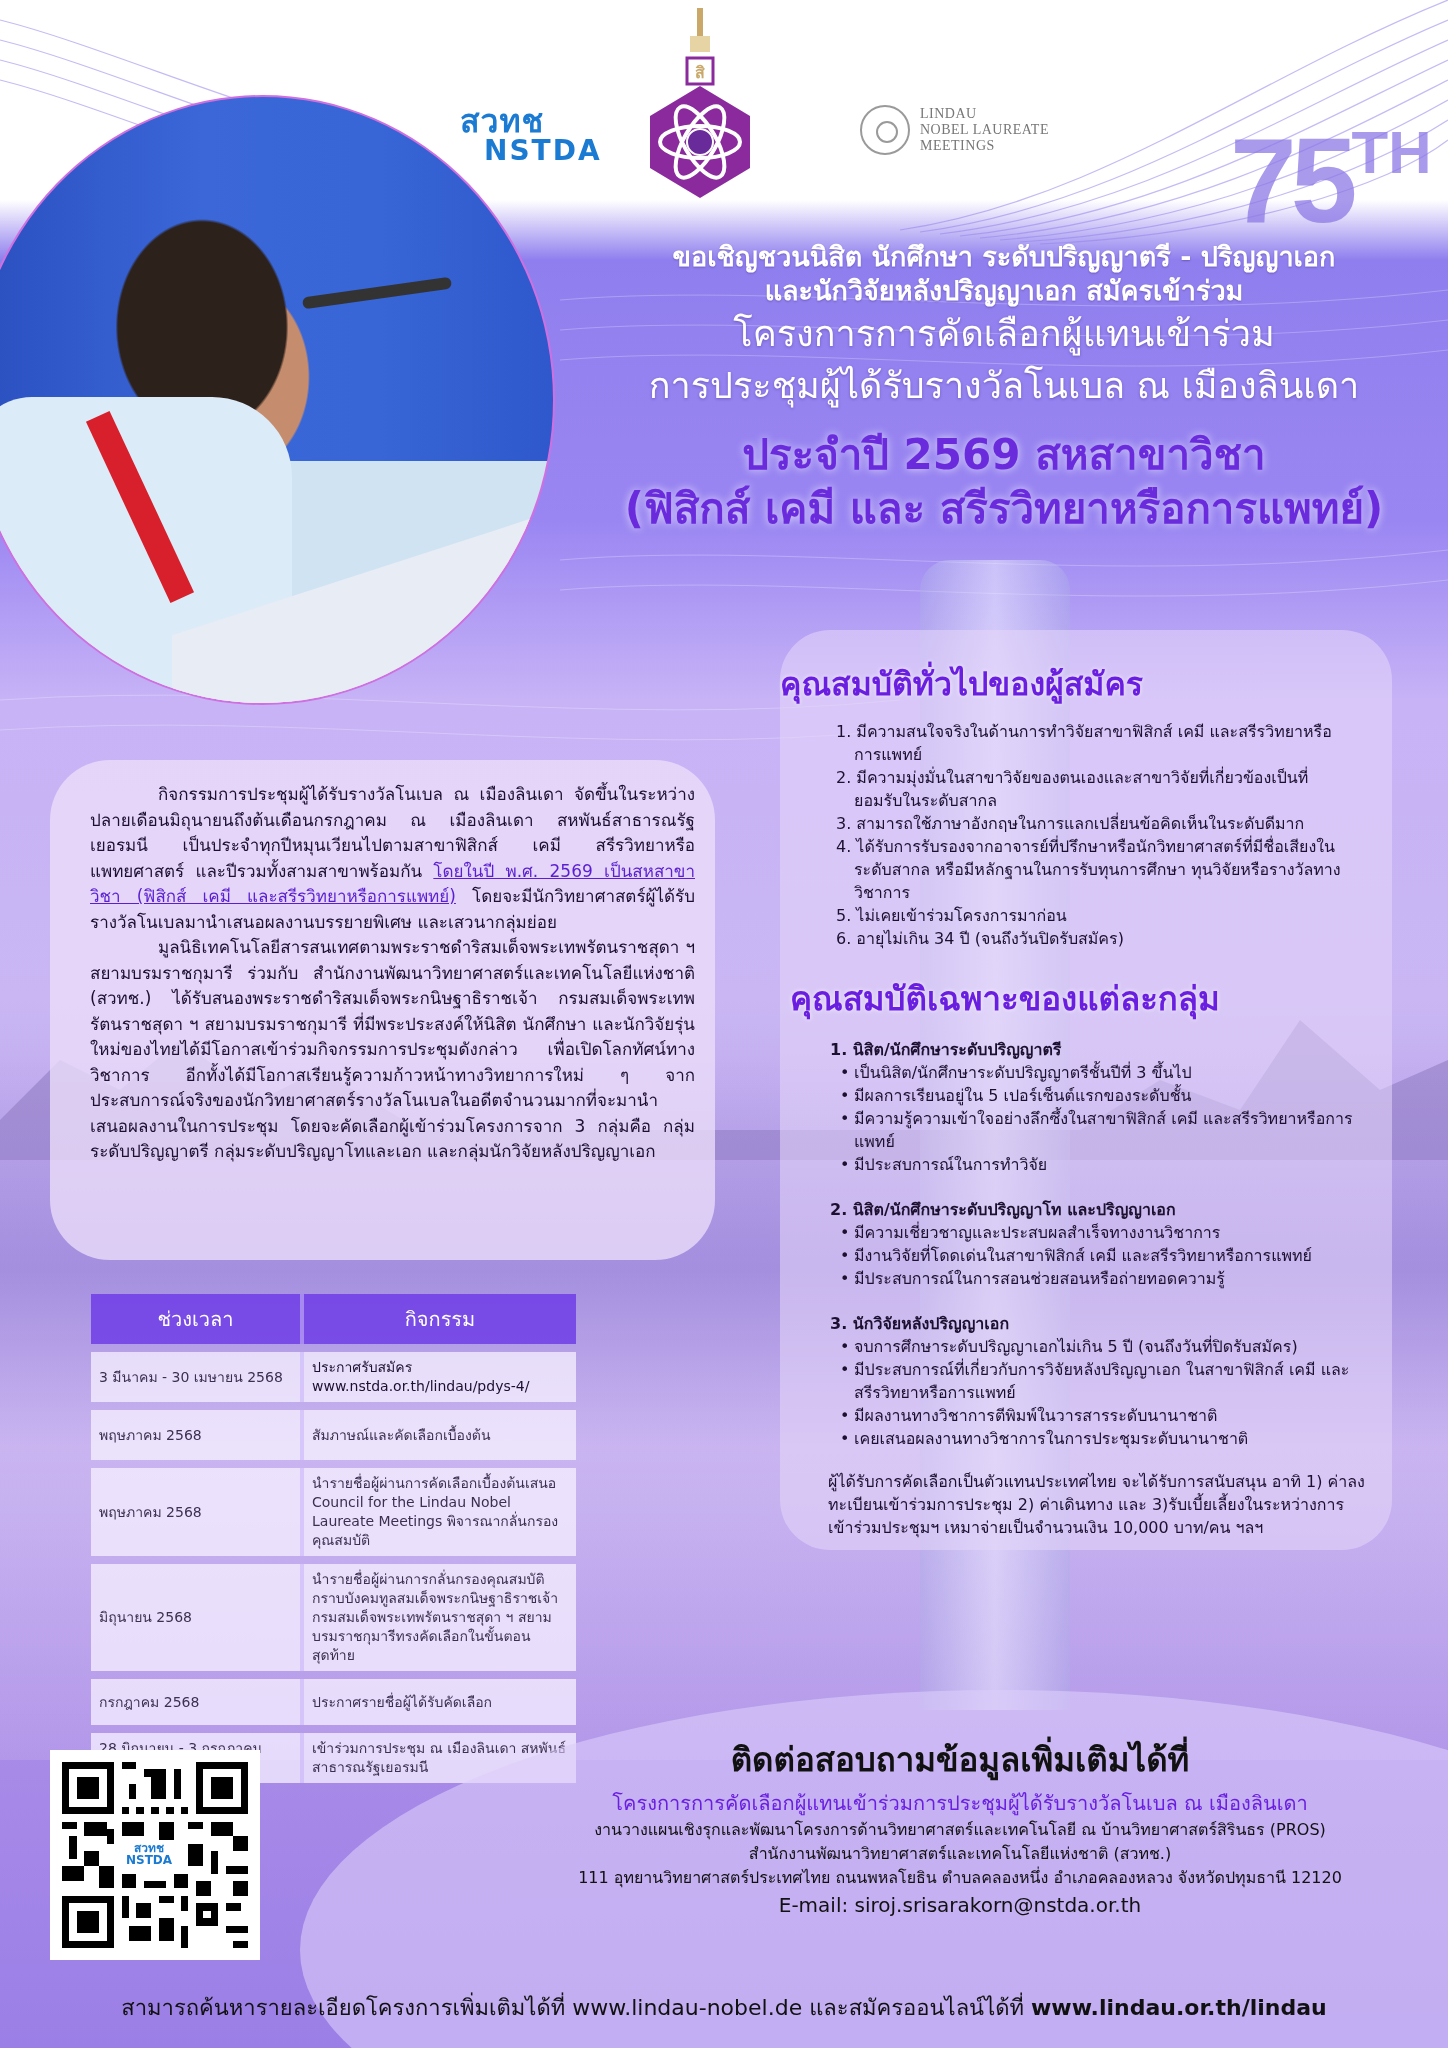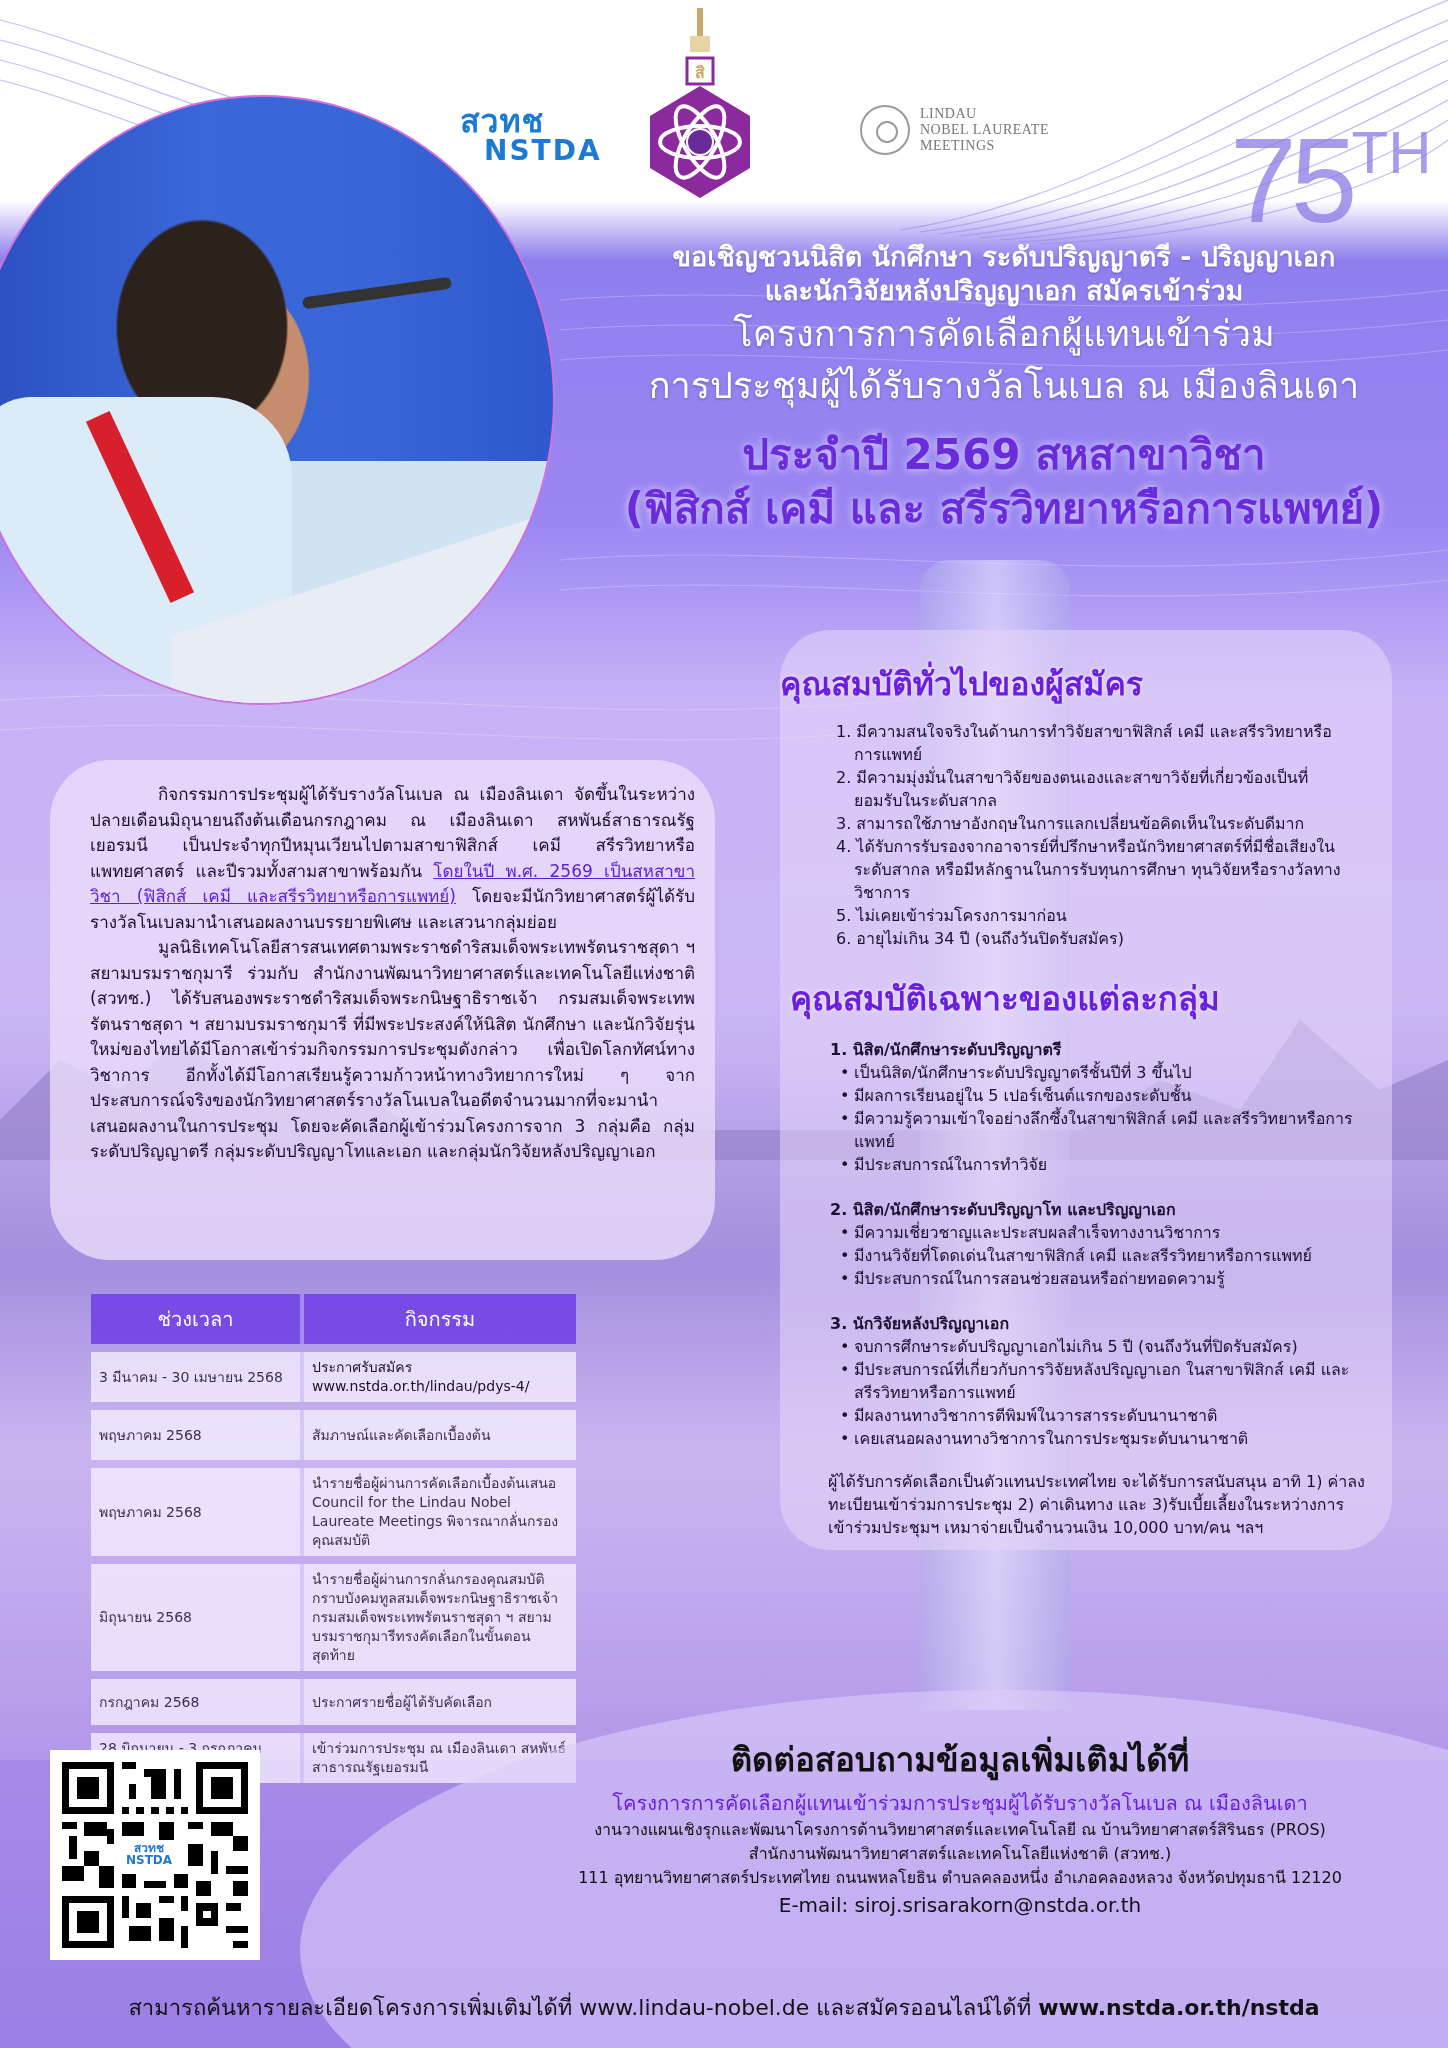--- a/index.html
+++ b/index.html
@@ -26,21 +26,21 @@
   }
   .logo-row { position: absolute; top: 0; left: 440px; width: 1008px; height: 230px; }
   .logo-nstda { position: absolute; left: 20px; top: 105px; color: #1b7ad1; font-weight: bold; line-height: 1; }
   .logo-nstda .th { font-size: 32px; letter-spacing: 1px; }
   .logo-nstda .en { font-size: 28px; margin-left: 24px; letter-spacing: 2px; }
   .logo-foundation { position: absolute; left: 195px; top: 8px; width: 130px; height: 200px; }
   .logo-lindau { position: absolute; left: 420px; top: 105px; display: flex; align-items: center; gap: 10px; }
   .lindau-seal { width: 50px; height: 50px; border: 2px solid #9a9a9a; border-radius: 50%; position: relative; }
   .lindau-seal::after { content: ""; position: absolute; left: 14px; top: 14px; width: 18px; height: 18px; border: 2px solid #9a9a9a; border-radius: 50%; }
   .lindau-text { font-family: "Liberation Serif", serif; color: #777; font-size: 14px; line-height: 16px; letter-spacing: 0.5px; }
-  .badge-75 { position: absolute; left: 790px; top: 120px; font-family: "Liberation Sans", sans-serif; color: rgba(140,120,230,0.75); font-size: 120px; font-weight: 400; line-height: 1; letter-spacing: -6px; }
+  .badge-75 { position: absolute; left: 790px; top: 120px; font-family: "Liberation Sans", sans-serif; color: rgba(140,120,230,0.75); font-size: 120px; font-weight: 700; line-height: 1; letter-spacing: -6px; }
   .badge-75 sup { font-size: 60px; position: relative; top: -8px; letter-spacing: 0; }
 
   .portrait {
     position: absolute; left: -30px; top: 95px; width: 585px; height: 610px; border-radius: 50%;
     overflow: hidden; border: 2px solid #d070e0;
     background:
       radial-gradient(ellipse 120px 150px at 230px 230px, #2d211b 0 70%, transparent 72%),
       radial-gradient(ellipse 95px 120px at 260px 280px, #c58c6e 0 80%, transparent 82%),
       linear-gradient(180deg, transparent 0 60%, #cfe3f3 60%),
       linear-gradient(90deg, #2a4fbf 0%, #3b67d8 40%, #3866d6 70%, #2e58cc 100%);
@@ -337,14 +337,14 @@
         <rect x="23" y="24" width="2" height="1"></rect>
     </g>
   </svg>
   <div class="qr-logo">
     <div>สวทช</div>
     <div>NSTDA</div>
   </div>
 </div>
 
 <div class="footer">
-  <span>สามารถค้นหารายละเอียดโครงการเพิ่มเติมได้ที่ www.lindau-nobel.de และสมัครออนไลน์ได้ที่ </span><b>www.nstda.or.th/nstda</b>
+  <span>สามารถค้นหารายละเอียดโครงการเพิ่มเติมได้ที่ www.lindau-nobel.de และสมัครออนไลน์ได้ที่ </span><b>www.lindau.or.th/lindau</b>
 </div>
 
 </body></html>

